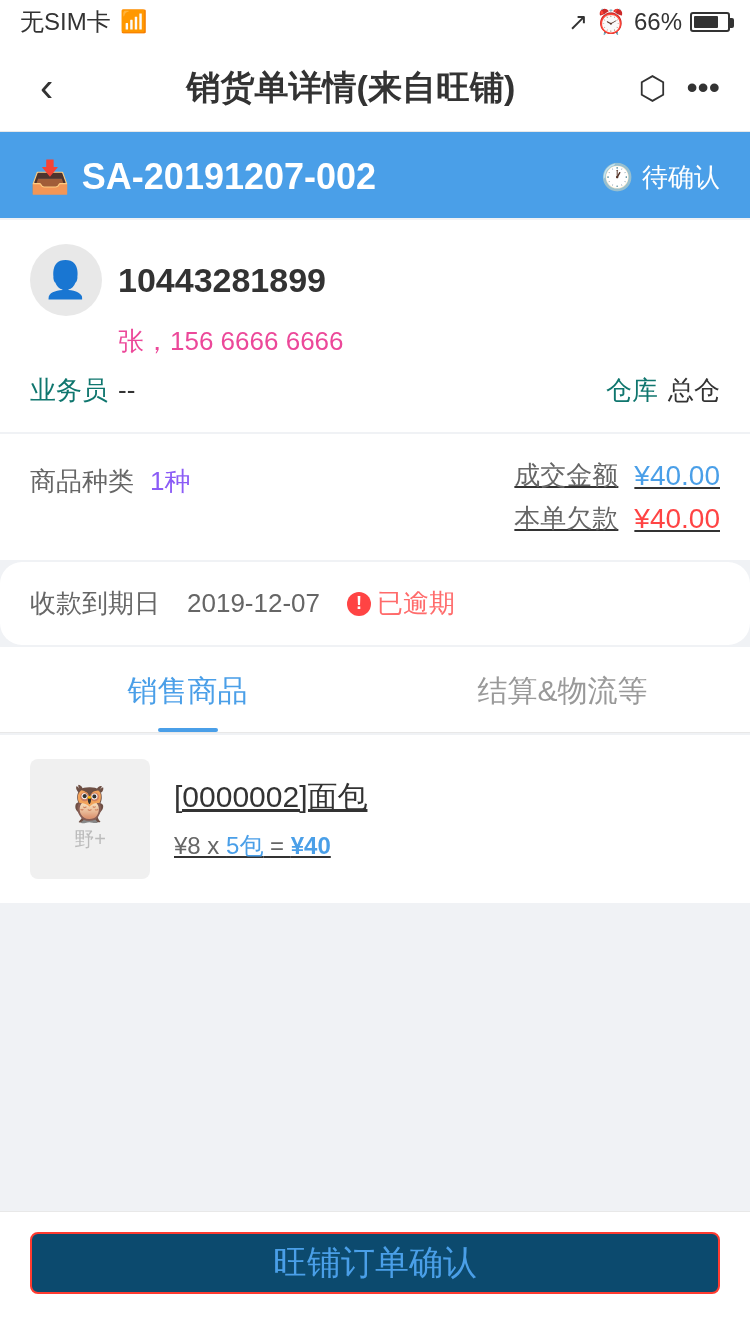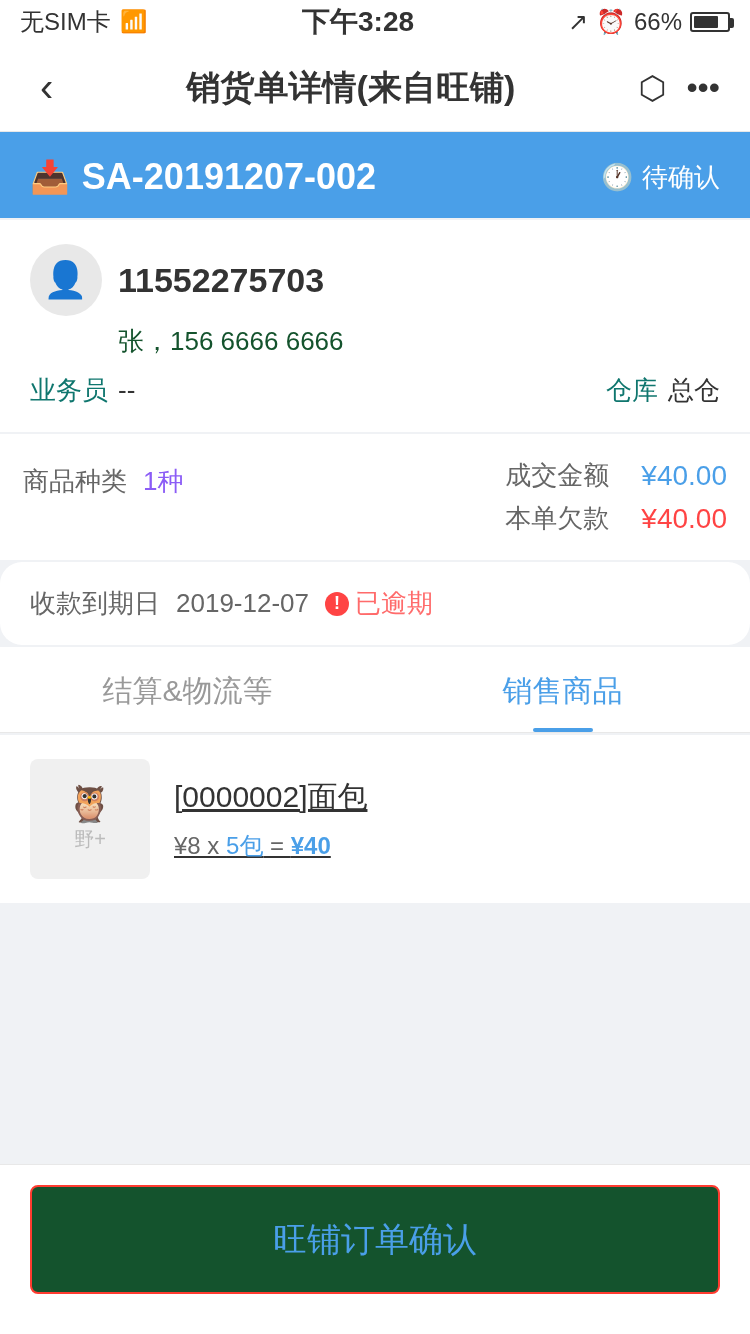--- a/index.html
+++ b/index.html
@@ -142,21 +142,21 @@
       color: #999;
       flex-shrink: 0;
     }
     .customer-phone {
       font-size: 34px;
       font-weight: 600;
       color: #333;
     }
     .customer-name {
       font-size: 26px;
-      color: #14532d;
+      color: #ec4899;
       margin-top: 4px;
       padding-left: 88px;
     }
     .customer-meta {
       display: flex;
       align-items: center;
       margin-top: 14px;
       font-size: 26px;
       color: #666;
     }
@@ -167,21 +167,21 @@
     }
     .meta-divider {
       flex: 1;
     }
     .meta-label { color: #0f766e; }
     .meta-value { color: #333; }
 
     
     .summary-card {
       background: #fff;
-      padding: 24px 23px;
+      padding: 24px 30px;
       margin-bottom: 2px;
       display: flex;
       align-items: flex-start;
     }
     .summary-left {
       flex: 1;
       display: flex;
       align-items: center;
       gap: 16px;
       font-size: 26px;
@@ -194,35 +194,36 @@
     }
     .summary-right {
       display: flex;
       flex-direction: column;
       align-items: flex-end;
       gap: 8px;
     }
     .amount-row {
       display: flex;
       align-items: center;
-      gap: 32px;
-      font-size: 26px;
+      gap: 16px;
+      font-size: 26px;
+      text-decoration: underline;
     }
     .amount-label { color: #666; }
     .amount-value-blue { color: #4a9fe8; font-size: 28px; }
     .amount-value-red { color: #f44; font-size: 28px; }
 
     
     .due-date-card {
       background: #fff;
       padding: 24px 30px;
       margin-bottom: 2px;
       display: flex;
       align-items: center;
-      gap: 16px;
+      gap: 27px;
       font-size: 26px;
       color: #666;
       border-radius: 22px;
     }
     .overdue-badge {
       display: flex;
       align-items: center;
       gap: 6px;
       color: #ff6b6b;
       font-size: 26px;
@@ -323,24 +324,24 @@
       position: fixed;
       bottom: 0;
       left: 0;
       width: 750px;
       background: #fff;
       padding: 20px 30px 40px;
       border-top: 1px solid #e8e8e8;
     }
     .confirm-button {
       width: 100%;
-      height: 109px;
+      height: 62px;
       border: 2px solid #ff3b30;
       border-radius: 8px;
-      background: #14532d;
+      background: #0c4a6e;
       color: #4a9fe8;
       font-size: 34px;
       font-weight: 500;
       cursor: pointer;
       display: flex;
       align-items: center;
       justify-content: center;
     }
 
     .wifi-icon {
@@ -349,21 +350,20 @@
     }
   </style>
 </head>
 <body>
 
 <div class="status-bar">
   <div class="status-left">
     <span>无SIM卡</span>
     <span class="wifi-icon">📶</span>
   </div>
-  <div class="status-center">下午3:28</div>
   <div class="status-right">
     <span>↗</span>
     <span>⏰</span>
     <span>66%</span>
     <span class="battery-icon">
       <span class="battery-fill"></span>
     </span>
   </div>
 </div>
 
@@ -387,21 +387,21 @@
       <span>待确认</span>
     </div>
   </div>
 </div>
 
 <div class="customer-card">
   <div class="customer-row">
     <div class="avatar">
       <span>👤</span>
     </div>
-    <div class="customer-phone">11552275703</div>
+    <div class="customer-phone">10443281899</div>
   </div>
   <div class="customer-name">张，156 6666 6666</div>
   <div class="customer-meta">
     <span class="meta-item">
       <span class="meta-label">业务员</span>
       <span class="meta-value">--</span>
     </span>
     <span class="meta-divider"></span>
     <span class="meta-item">
       <span class="meta-label">仓库</span>
@@ -430,26 +430,26 @@
 <div class="due-date-card">
   <span>收款到期日</span>
   <span>2019-12-07</span>
   <div class="overdue-badge">
     <span class="overdue-dot">!</span>
     <span>已逾期</span>
   </div>
 </div>
 
 <div class="tabs-bar">
-  <div class="tab-item">
-    <span>结算&amp;物流等</span>
-  </div>
   <div class="tab-item active">
     <span>销售商品</span>
     <div class="tab-underline"></div>
+  </div>
+  <div class="tab-item">
+    <span>结算&amp;物流等</span>
   </div>
 </div>
 
 <div class="product-card">
   <div class="product-image">
     <div style="text-align:center;">
       <div style="font-size:36px; color:#bbb; font-family:serif; line-height:1;">🦉</div>
       <div style="font-size:20px; color:#bbb; margin-top:4px;">野+</div>
     </div>
   </div>

